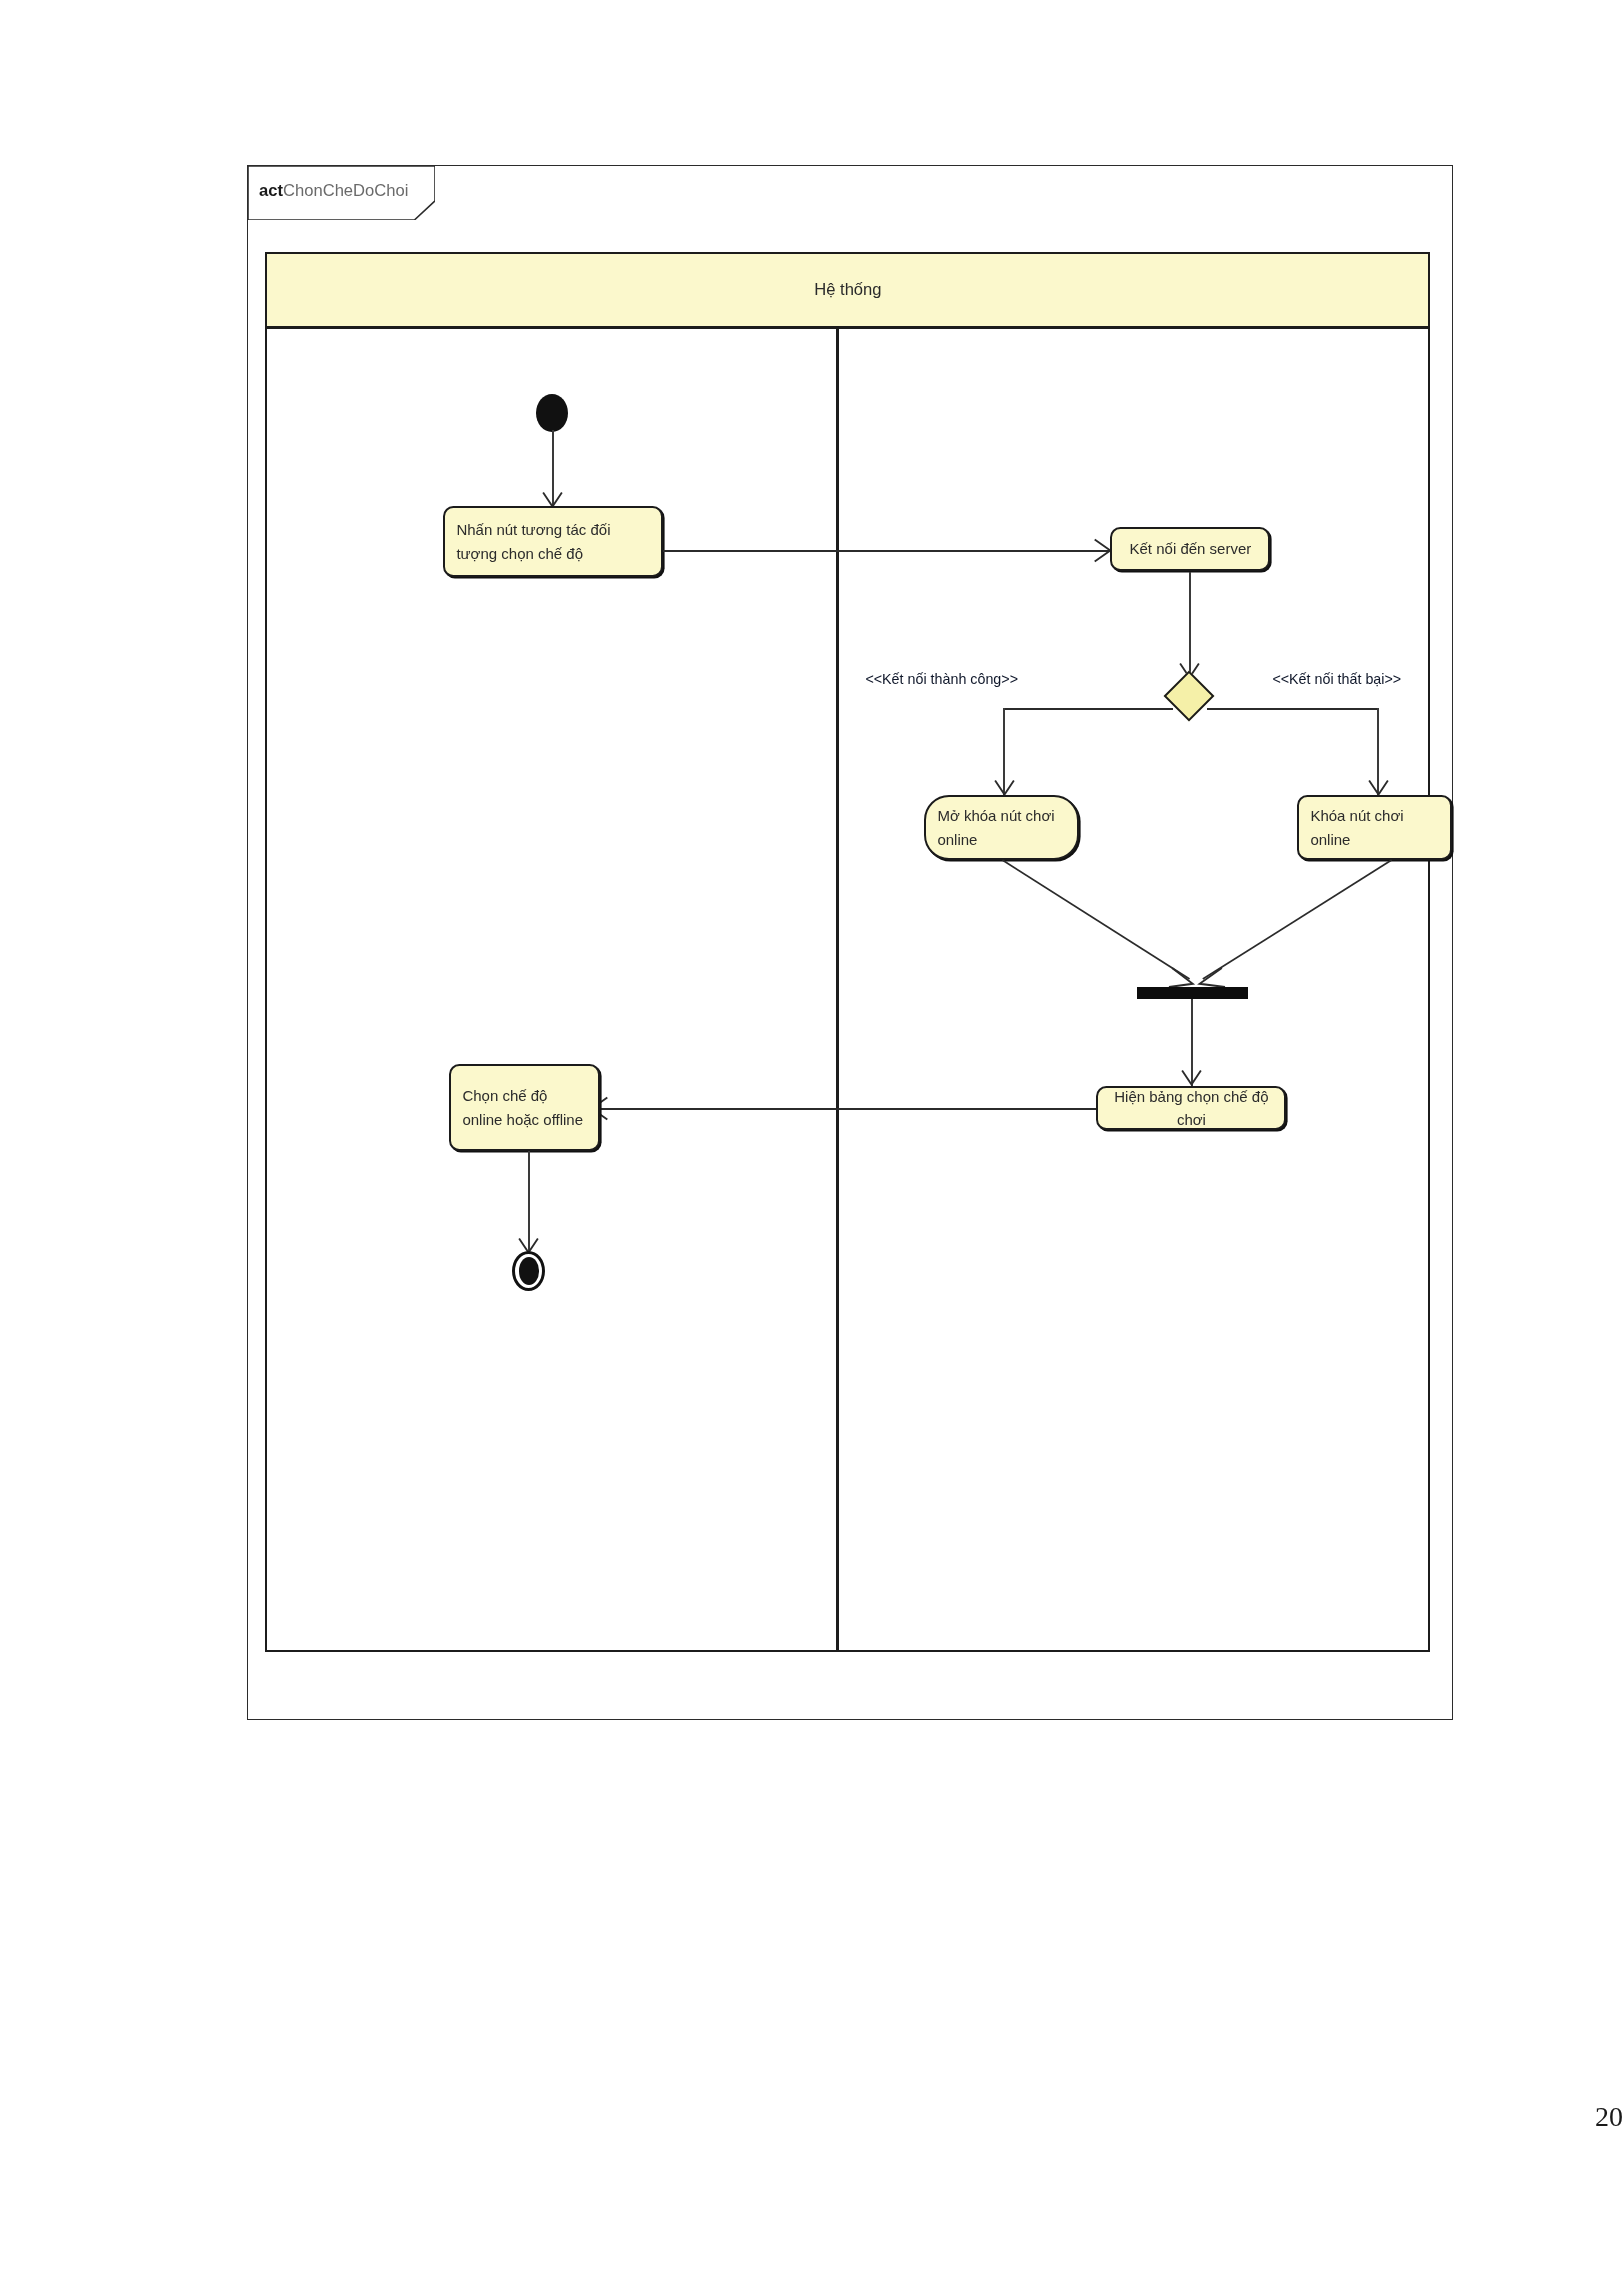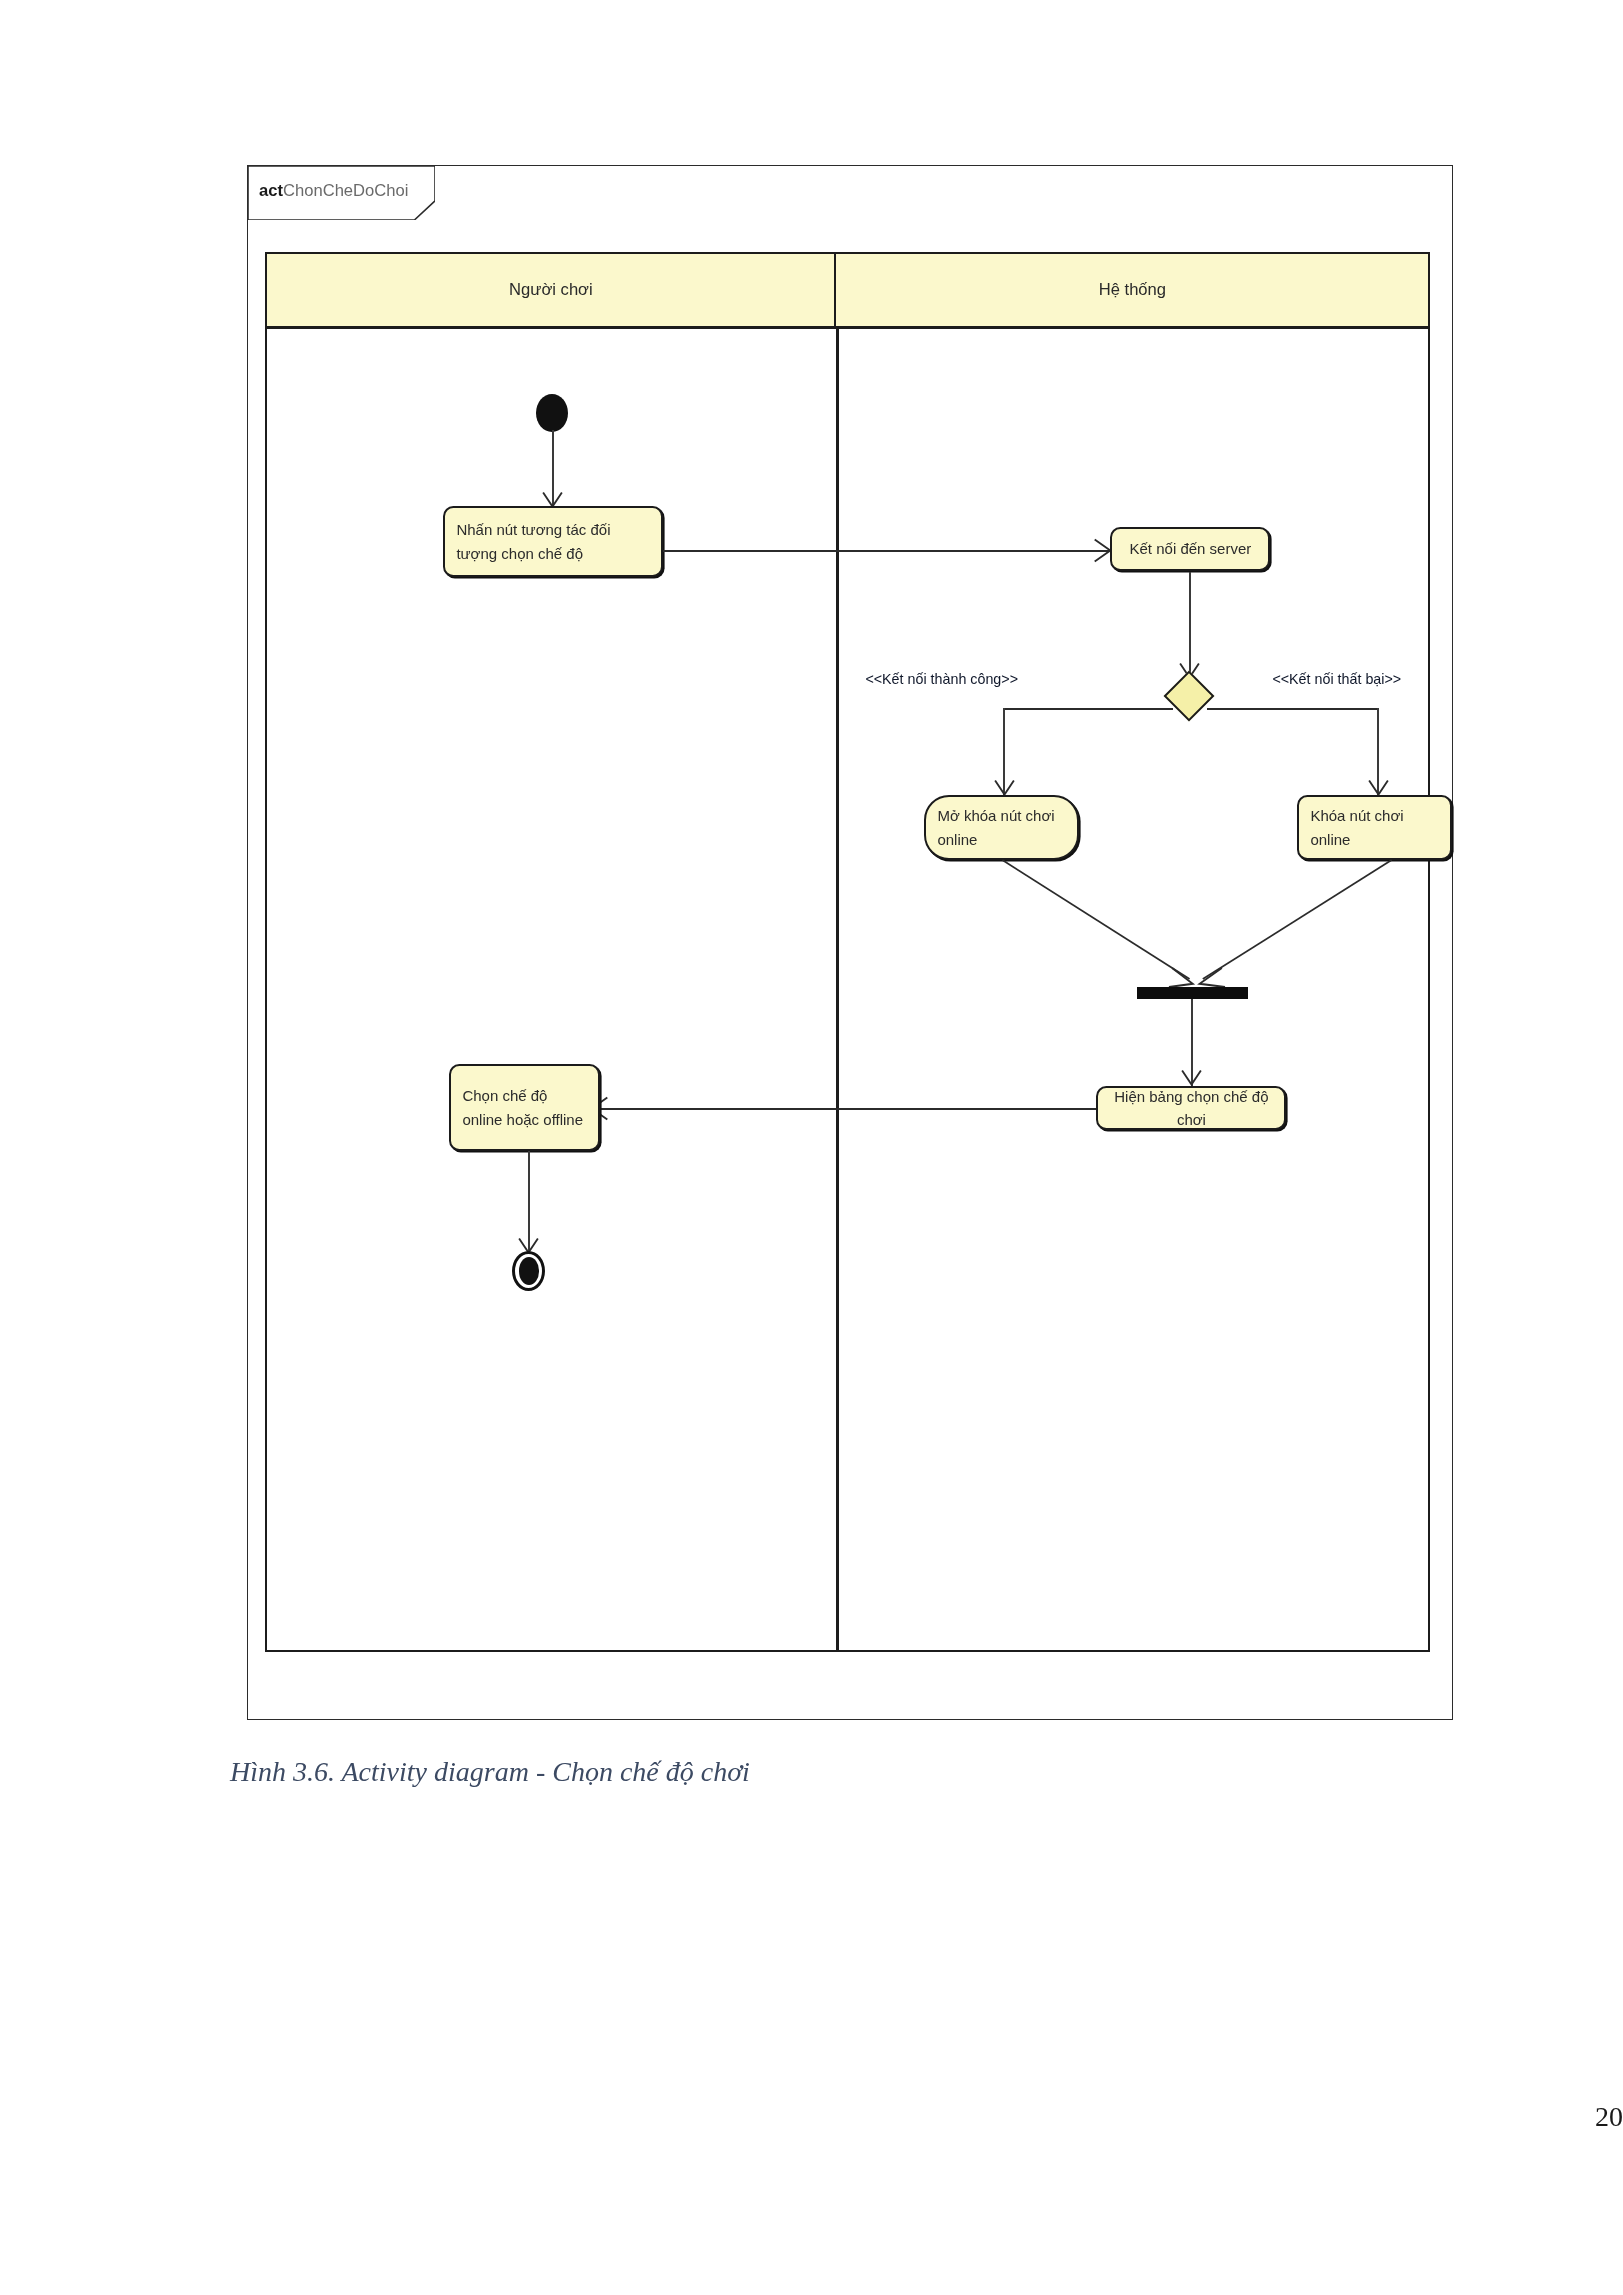--- a/index.html
+++ b/index.html
@@ -243,23 +243,20 @@
         <path d="M0,0 L236,0 L236,44 L210,68 L0,68 Z" fill="#ffffff" stroke="#2b2b2b" stroke-width="2"></path>
       </svg>
       <div class="tab-label">
         <span class="kw">act</span><span>ChonCheDoChoi</span>
       </div>
     </div>
 
     <div id="swimlanes">
 
       <div class="lane-header-row">
-        <div class="lane-header left">
-          <span>Người chơi</span>
-        </div>
         <div class="lane-header right">
           <span>Hệ thống</span>
         </div>
       </div>
 
       <div class="lane-body-divider"></div>
 
       <div id="canvas">
 
         <div class="start-node" style="left:269px; top:140px;"></div>
@@ -346,18 +343,17 @@
         <svg class="edge-svg" style="left:249px; top:981px; width:25px; height:24px;" viewBox="0 0 32 30">
           <path d="M4,4 L16,22 L28,4" fill="none" stroke="#2b2b2b" stroke-width="2.4"></path>
         </svg>
 
         <div class="end-node" style="left:245px; top:997px;"></div>
 
       </div>
     </div>
   </div>
 
-  <div id="caption">Hình 3.6. Activity diagram - Chọn chế độ chơi</div>
 
   <div id="page-number">20</div>
 
 </div>
 
 
 </body></html>

